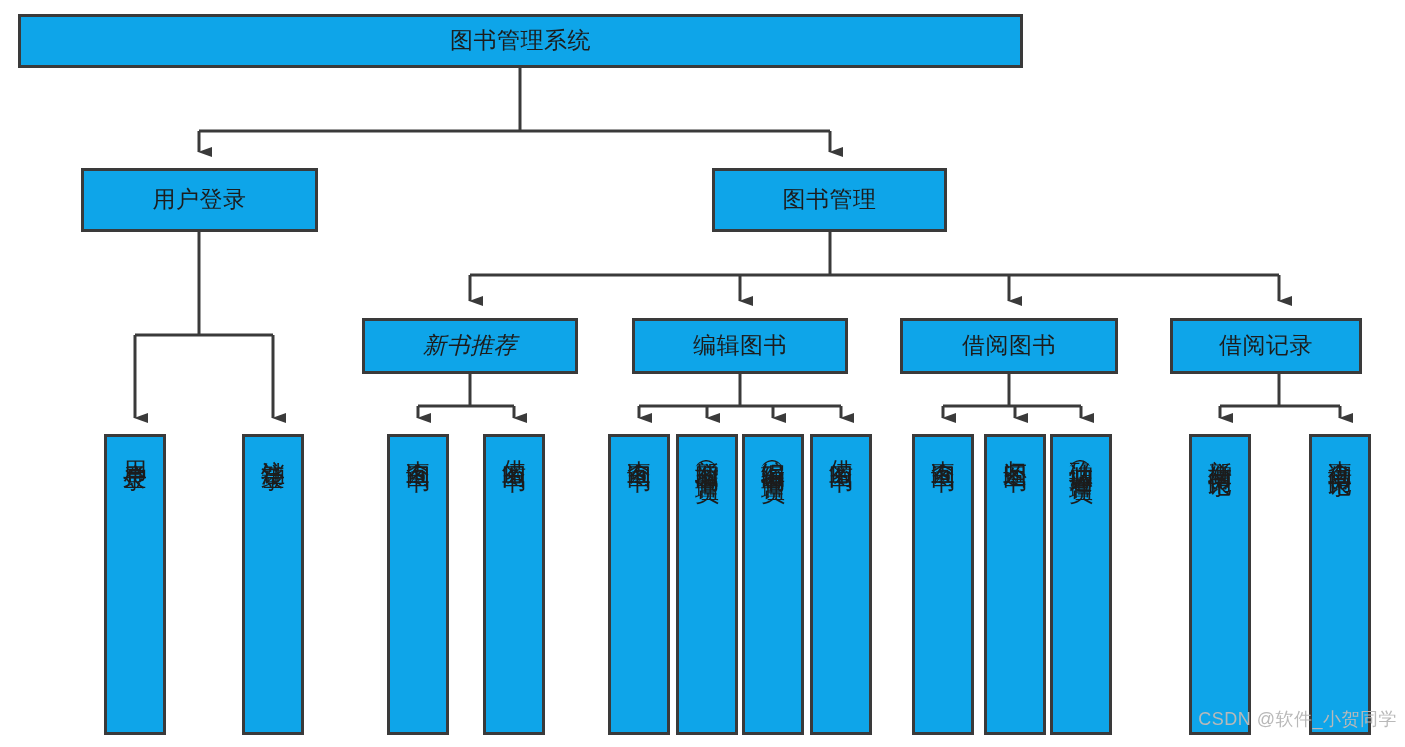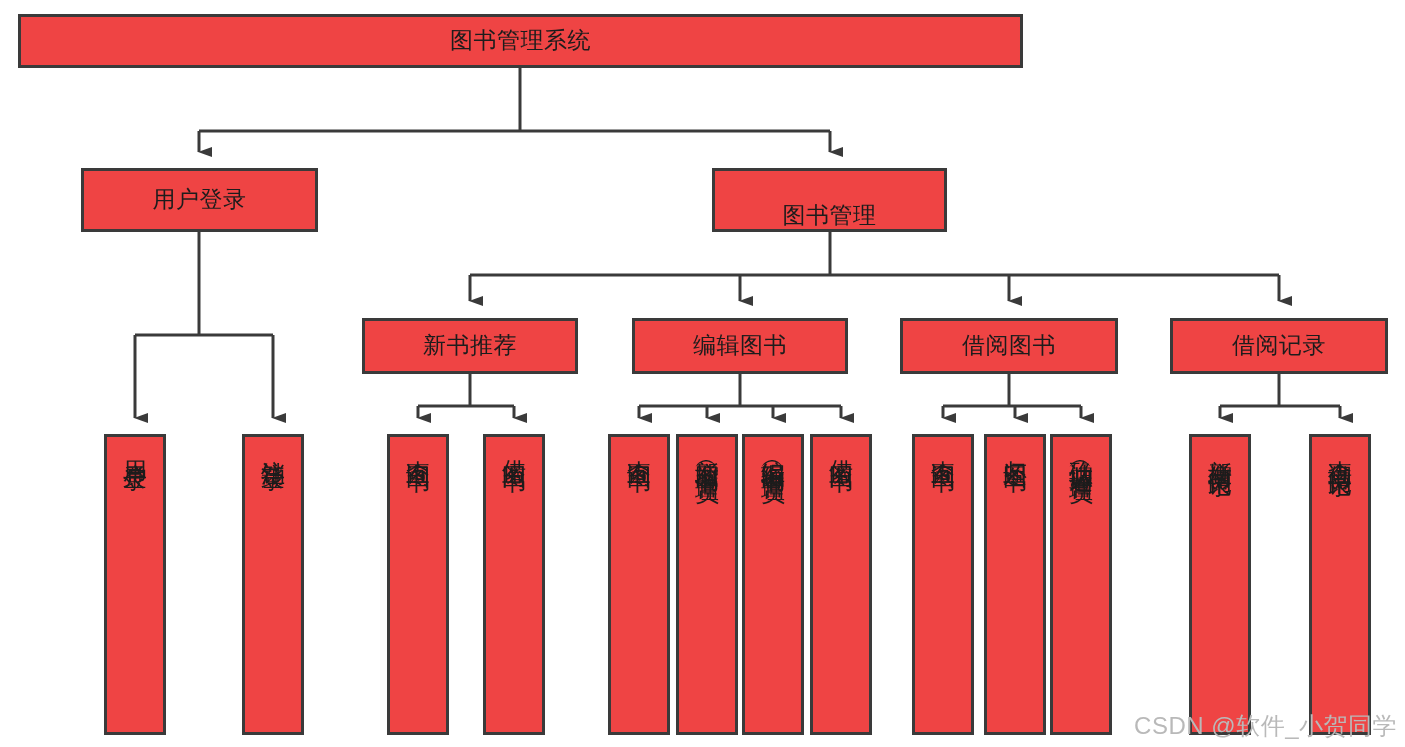--- a/index.html
+++ b/index.html
@@ -22,21 +22,21 @@
     left: 0;
     top: 0;
     width: 1405px;
     height: 747px;
     pointer-events: none;
   }
   .node {
     position: absolute;
     box-sizing: border-box;
     border: 3px solid #3a3a3a;
-    background: #ef4444;
+    background: #0ea5e9;
     display: flex;
     align-items: center;
     justify-content: center;
     color: #1c1c1c;
   }
   .node .label {
     display: block;
     text-align: center;
     line-height: 1.12;
     letter-spacing: 0.5px;
@@ -58,22 +58,22 @@
     writing-mode: vertical-rl;
     text-orientation: upright;
     font-size: 24px;
     letter-spacing: 3px;
     line-height: 1;
     white-space: nowrap;
   }
   .watermark {
     position: absolute;
     right: 8px;
-    bottom: 5px;
-    font-size: 24px;
+    bottom: 16px;
+    font-size: 18px;
     color: #b9b9b9;
     letter-spacing: 0.5px;
     white-space: nowrap;
     user-select: none;
   }
 </style>
 </head>
 <body>
 
 <div id="canvas">
@@ -129,34 +129,34 @@
     </g>
   </svg>
 
   <div class="node h root" style="left:18px;top:14px;width:1005px;height:54px;">
     <span class="label">图书管理系统</span>
   </div>
 
   <div class="node h" style="left:81px;top:168px;width:237px;height:64px;">
     <span class="label">用户登录</span>
   </div>
-  <div class="node h" style="left:712px;top:168px;width:235px;height:64px;align-items:flex-end;">
+  <div class="node h" style="left:712px;top:168px;width:235px;height:64px;">
     <span class="label">图书管理</span>
   </div>
 
-  <div class="node h" style="left:362px;top:318px;width:216px;height:56px;">
+  <div class="node h" style="left:362px;top:318px;width:216px;height:56px;font-style:italic;">
     <span class="label">新书推荐</span>
   </div>
   <div class="node h" style="left:632px;top:318px;width:216px;height:56px;">
     <span class="label">编辑图书</span>
   </div>
   <div class="node h" style="left:900px;top:318px;width:218px;height:56px;">
     <span class="label">借阅图书</span>
   </div>
-  <div class="node h" style="left:1170px;top:318px;width:218px;height:56px;">
+  <div class="node h" style="left:1170px;top:318px;width:192px;height:56px;">
     <span class="label">借阅记录</span>
   </div>
 
   <div class="node v" style="left:104px;top:434px;width:62px;height:301px;">
     <span class="label">用户登录</span>
   </div>
   <div class="node v" style="left:242px;top:434px;width:62px;height:301px;">
     <span class="label">注销登录</span>
   </div>
 

